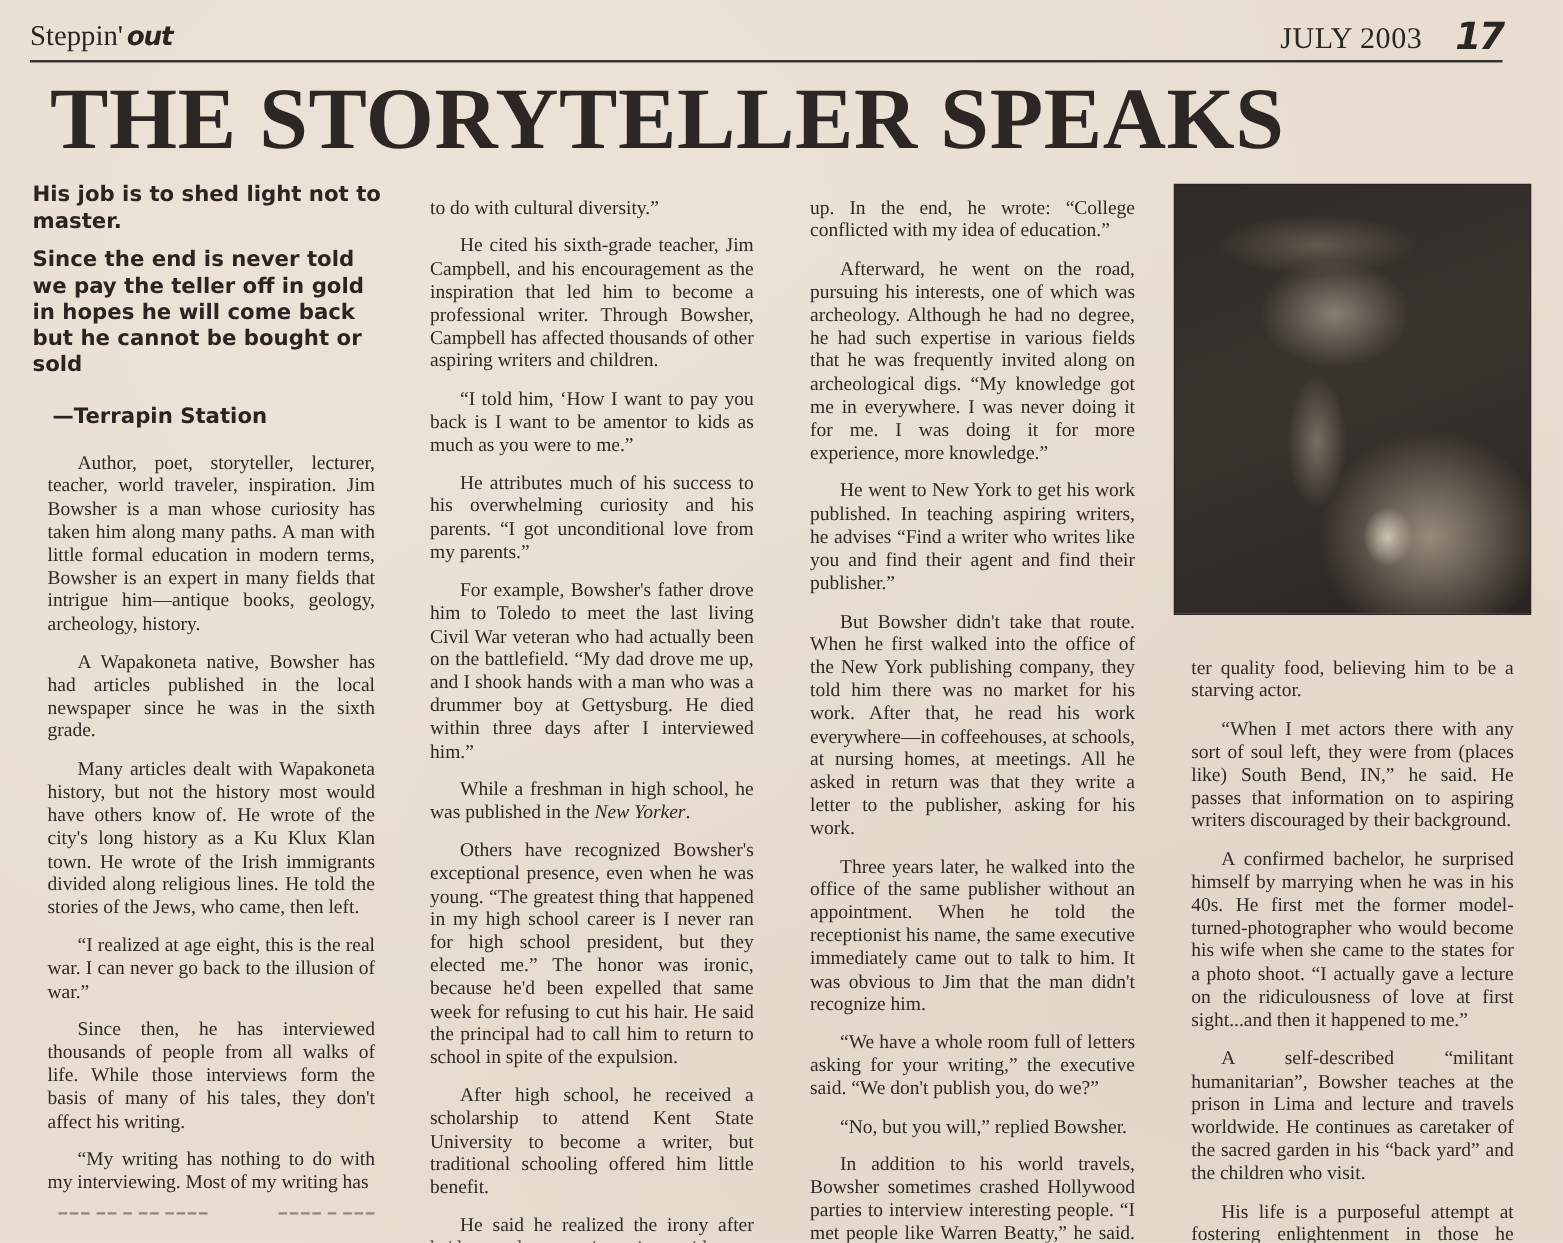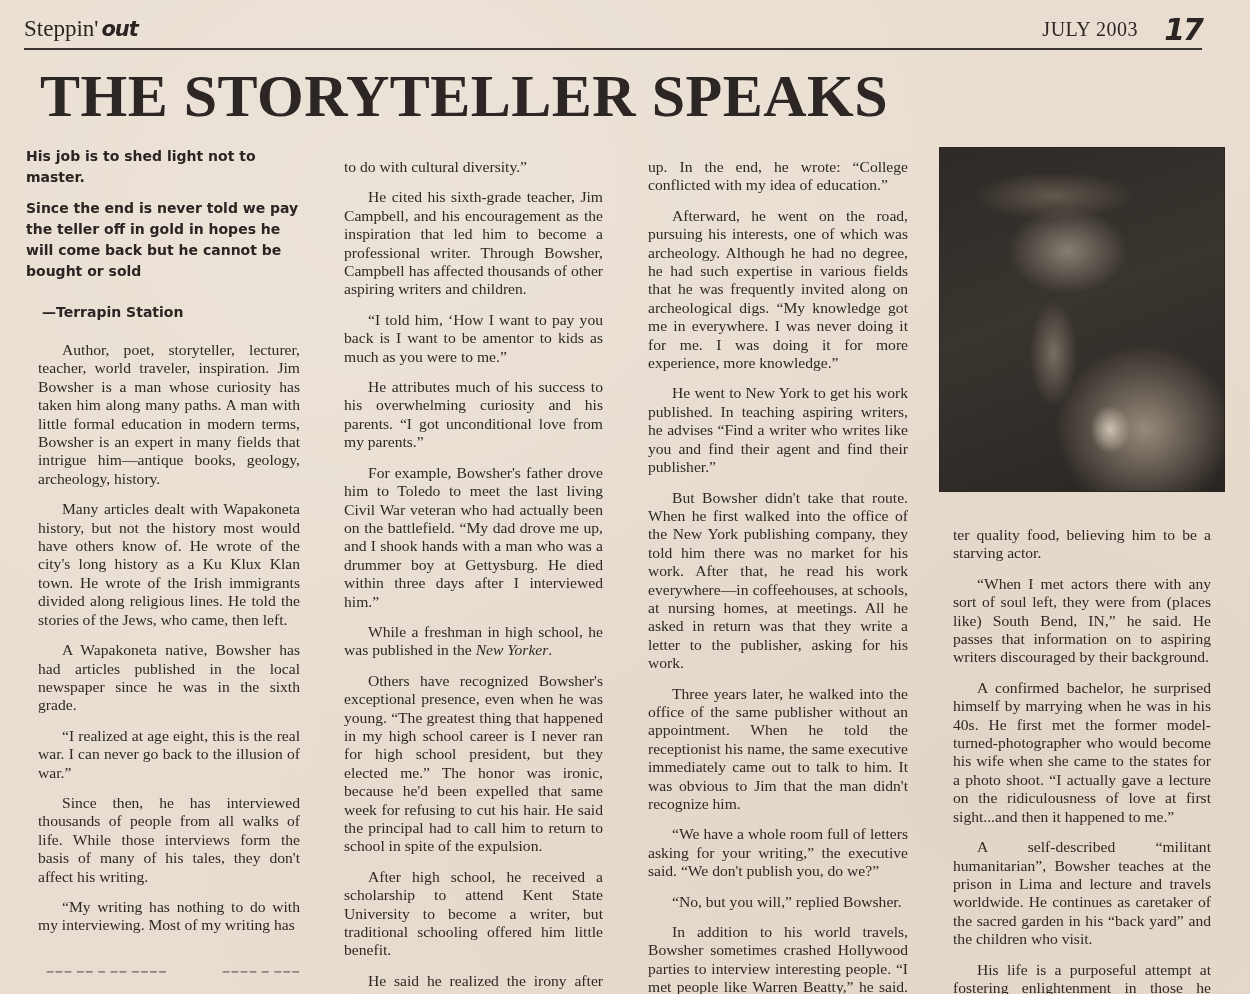--- a/index.html
+++ b/index.html
@@ -23,50 +23,50 @@
   .section-name {
     position: absolute; left: 0; top: 4px;
     font-family: "Liberation Serif", serif; font-size: 23px; color: #2a2522;
   }
   .section-name .out {
     font-family: "DejaVu Sans", sans-serif; font-weight: bold; font-style: italic;
     font-size: 21px; letter-spacing: -1px; margin-left: 3px;
   }
   .issue-date {
     position: absolute; right: 64px; top: 6px;
-    font-size: 20px; letter-spacing: 0.5px;
+    font-size: 24px; letter-spacing: 0.5px;
   }
   .page-number {
     position: absolute; right: 0; top: 0;
     font-family: "DejaVu Sans", sans-serif; font-weight: bold; font-style: italic;
     font-size: 30px; letter-spacing: -2px; text-align: center;
   }
   .rule {
     position: absolute; left: 24px; top: 48px; width: 1178px; height: 2px; background: #3a3430;
   }
   .headline {
     position: absolute; left: 40px; top: 56px; width: 1170px;
     font-family: "Liberation Serif", serif; font-weight: bold;
-    font-size: 60px; line-height: 80px; letter-spacing: 0.5px;
+    font-size: 70px; line-height: 80px; letter-spacing: 0.5px;
     white-space: nowrap; color: #2c2724;
   }
   .col {
     position: absolute; top: 146px;
     font-size: 15.6px; line-height: 18.4px;
     text-align: justify; color: #2e2925;
   }
   .col p { margin: 12px; text-indent: 24px; }
   .col p.noindent { text-indent: 0; }
   .col1 { left: 26px; width: 286px; }
   .col2 { left: 332px; width: 283px; }
   .col3 { left: 636px; width: 284px; }
   .col4 { left: 941px; width: 282px; top: 514px; }
   .epigraph {
     font-family: "DejaVu Sans", sans-serif; font-weight: bold;
-    font-size: 14px; line-height: 21px; color: #2a2522; text-align: left;
+    font-size: 17px; line-height: 21px; color: #2a2522; text-align: left;
   }
   .epigraph p { margin: 0 0 10px 0; text-indent: 0; }
   .epigraph .attribution { margin-top: 20px; margin-bottom: 18px; margin-left: 16px; }
   .photo {
     position: absolute; left: 939px; top: 147px; width: 284px; height: 343px;
     background:
       radial-gradient(ellipse 30% 18% at 45% 30%, rgba(200,190,170,0.55), transparent 70%),
       radial-gradient(ellipse 45% 35% at 72% 82%, rgba(185,170,150,0.75), transparent 70%),
       radial-gradient(ellipse 10% 10% at 60% 82%, rgba(240,235,220,0.9), transparent 70%),
       radial-gradient(ellipse 12% 22% at 40% 60%, rgba(170,160,140,0.55), transparent 70%),
@@ -97,22 +97,22 @@
 
   <div class="headline">THE STORYTELLER SPEAKS</div>
 
   <div class="col col1">
     <div class="epigraph">
       <p>His job is to shed light not to master.</p>
       <p>Since the end is never told we pay the teller off in gold in hopes he will come back but he cannot be bought or sold</p>
       <p class="attribution">—Terrapin Station</p>
     </div>
     <p>Author, poet, storyteller, lecturer, teacher, world traveler, inspiration. Jim Bowsher is a man whose curiosity has taken him along many paths. A man with little formal education in modern terms, Bowsher is an expert in many fields that intrigue him—antique books, geology, archeology, history.</p>
+    <p>A Wapakoneta native, Bowsher has had articles published in the local newspaper since he was in the sixth grade.</p>
     <p>Many articles dealt with Wapakoneta history, but not the history most would have others know of. He wrote of the city's long history as a Ku Klux Klan town. He wrote of the Irish immigrants divided along religious lines. He told the stories of the Jews, who came, then left.</p>
-    <p>A Wapakoneta native, Bowsher has had articles published in the local newspaper since he was in the sixth grade.</p>
     <p>“I realized at age eight, this is the real war. I can never go back to the illusion of war.”</p>
     <p>Since then, he has interviewed thousands of people from all walks of life. While those interviews form the basis of many of his tales, they don't affect his writing.</p>
     <p>“My writing has nothing to do with my interviewing. Most of my writing has</p>
   </div>
 
   <div class="col col2">
     <p class="noindent">to do with cultural diversity.”</p>
     <p>He cited his sixth-grade teacher, Jim Campbell, and his encouragement as the inspiration that led him to become a professional writer. Through Bowsher, Campbell has affected thousands of other aspiring writers and children.</p>
     <p>“I told him, ‘How I want to pay you back is I want to be amentor to kids as much as you were to me.”</p>
     <p>He attributes much of his success to his overwhelming curiosity and his parents. “I got unconditional love from my parents.”</p>

